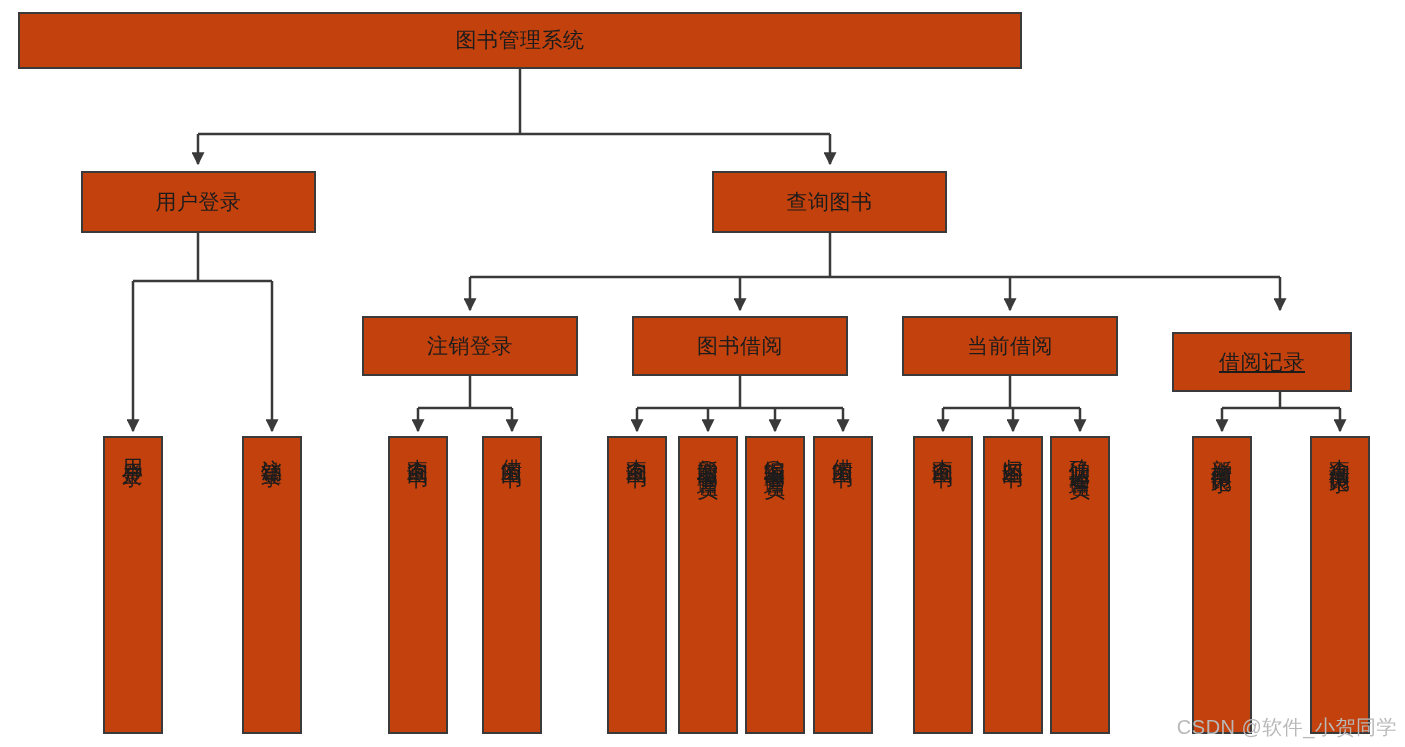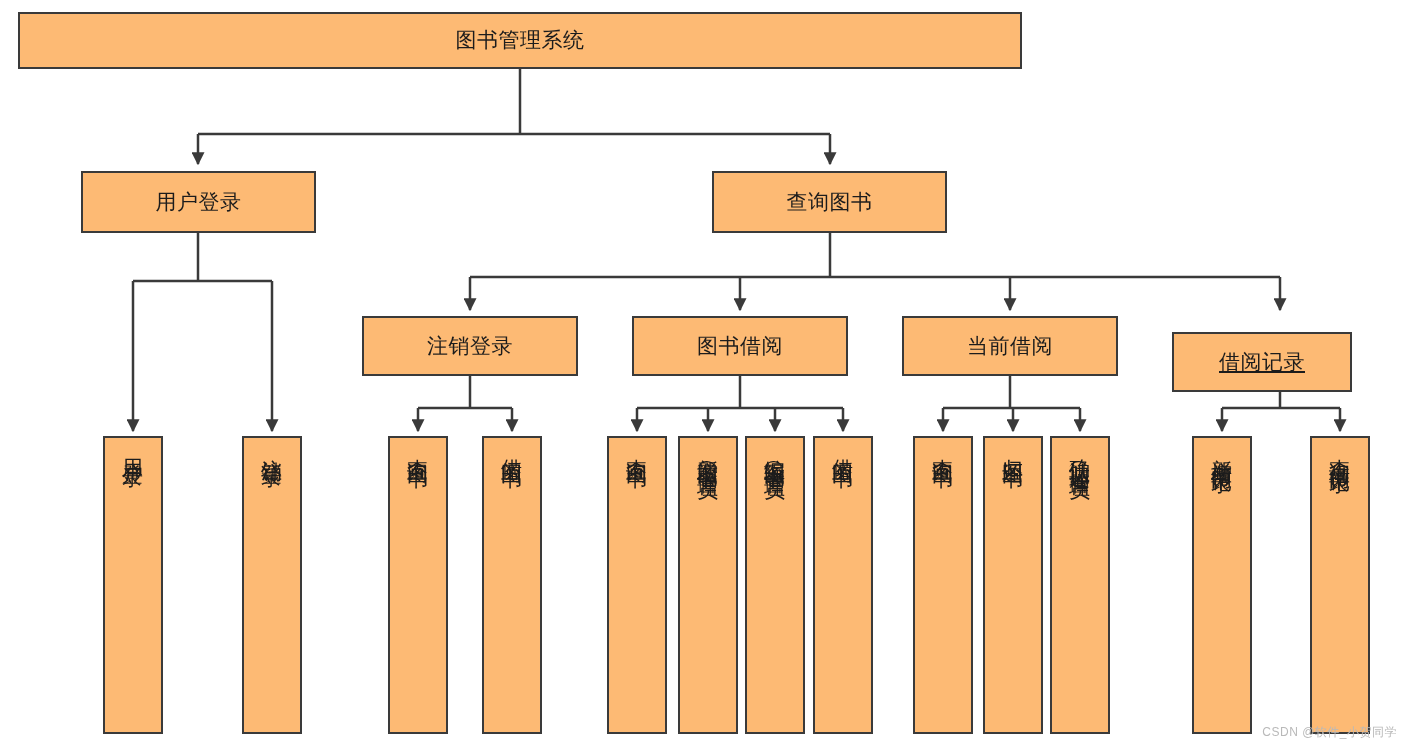--- a/index.html
+++ b/index.html
@@ -21,21 +21,21 @@
     position: absolute;
     left: 0;
     top: 0;
     width: 1405px;
     height: 747px;
     pointer-events: none;
   }
   .node {
     position: absolute;
     box-sizing: border-box;
-    background: #fdba74;
+    background: #c2410c;
     border: 2.5px solid #3a3a3a;
     display: flex;
     align-items: center;
     justify-content: center;
     color: #1c1c1c;
   }
   .node .label {
     display: block;
     text-align: center;
     line-height: 1.18;
@@ -60,21 +60,21 @@
     text-orientation: upright;
     font-size: 21px;
     letter-spacing: 3px;
     line-height: 1;
     margin-top: 4px;
   }
   .watermark {
     position: absolute;
     right: 8px;
     bottom: 6px;
-    font-size: 12px;
+    font-size: 20px;
     color: #b9b9b9;
     white-space: nowrap;
     letter-spacing: 0.5px;
   }
 </style>
 </head>
 <body>
 
 <div id="stage">
 

